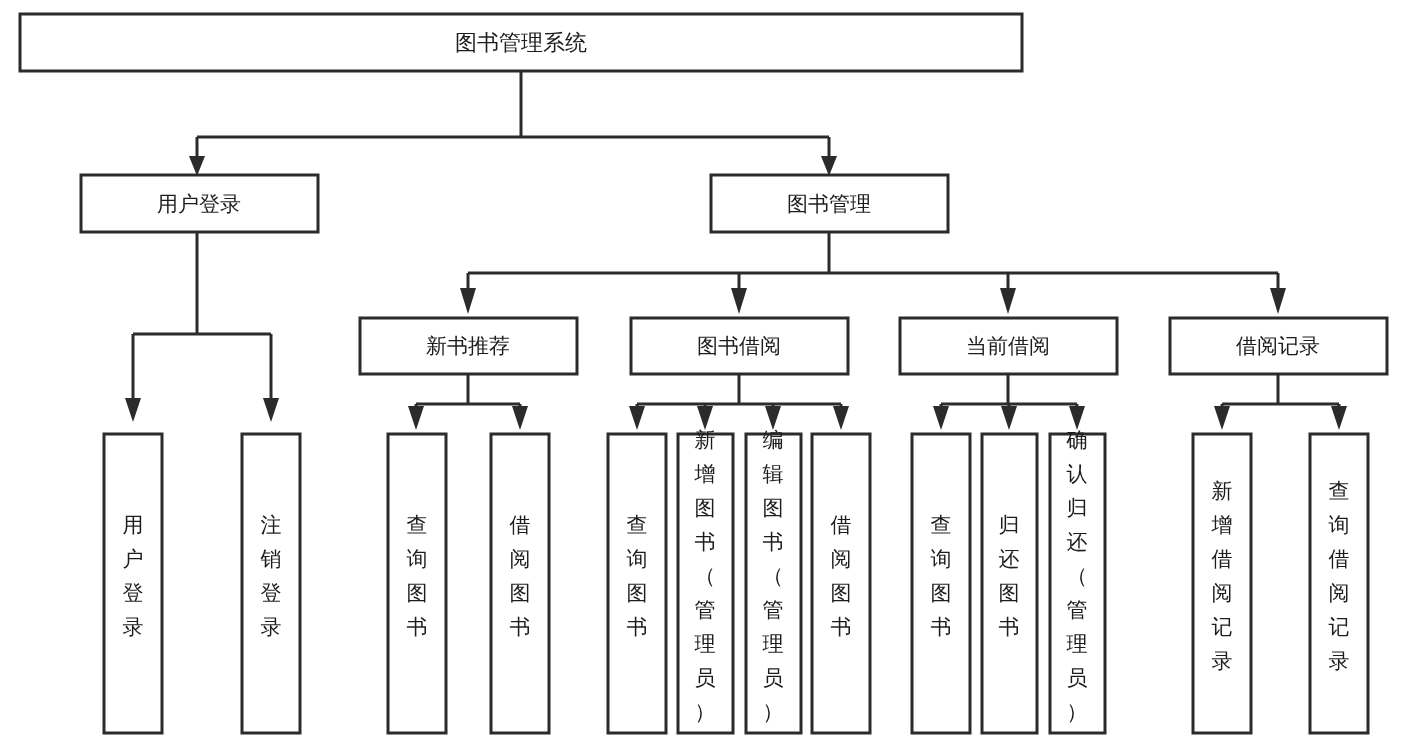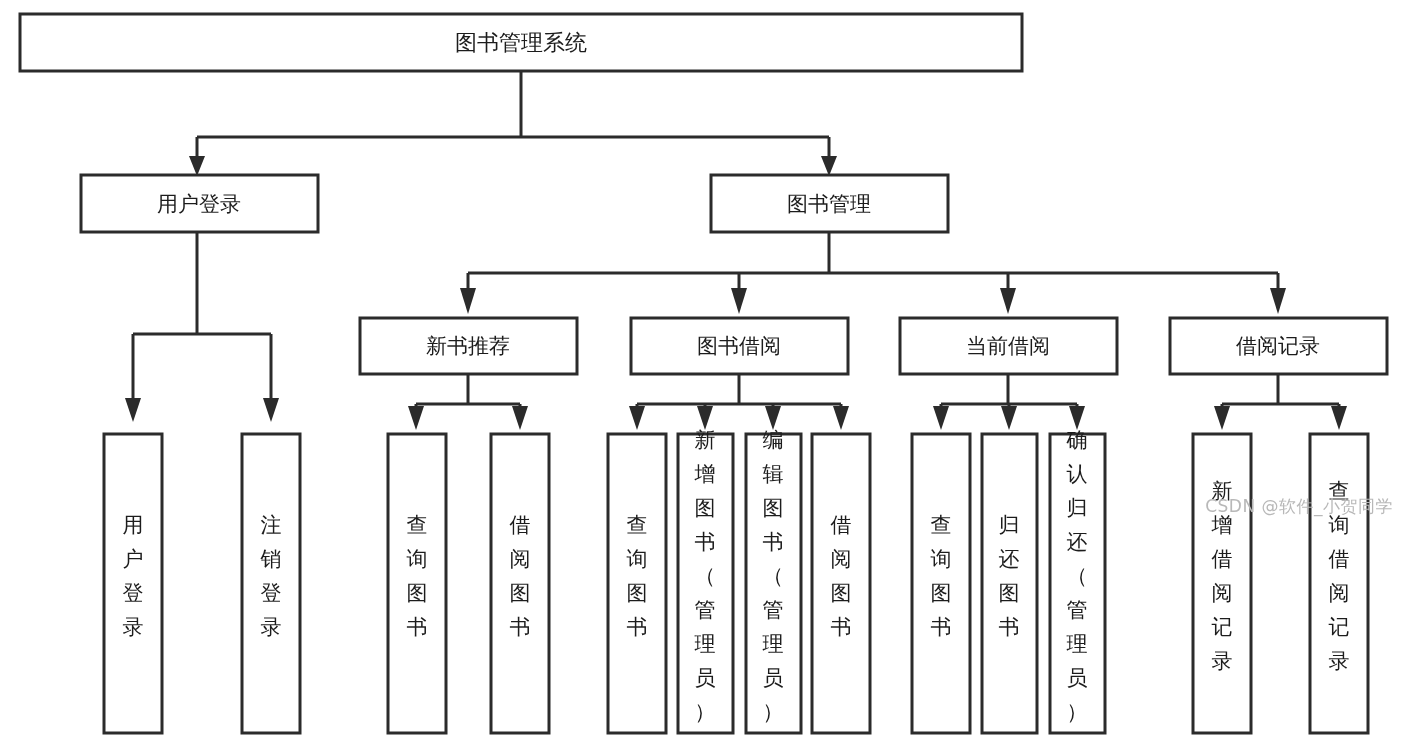--- a/index.html
+++ b/index.html
@@ -235,14 +235,13 @@
       <text class="node-label-v" x="1222"><tspan x="1222" y="498">新</tspan><tspan x="1222" y="532">增</tspan><tspan x="1222" y="566">借</tspan><tspan x="1222" y="600">阅</tspan><tspan x="1222" y="634">记</tspan><tspan x="1222" y="668">录</tspan></text>
     </g>
 
     <g>
       <rect class="node-box" x="1310" y="434" width="58" height="299"></rect>
       <text class="node-label-v" x="1339"><tspan x="1339" y="498">查</tspan><tspan x="1339" y="532">询</tspan><tspan x="1339" y="566">借</tspan><tspan x="1339" y="600">阅</tspan><tspan x="1339" y="634">记</tspan><tspan x="1339" y="668">录</tspan></text>
     </g>
 
   </svg>
 
-  <div class="watermark">CSDN @软件_小贺同学</div>
 </div>
 
 </body></html>

